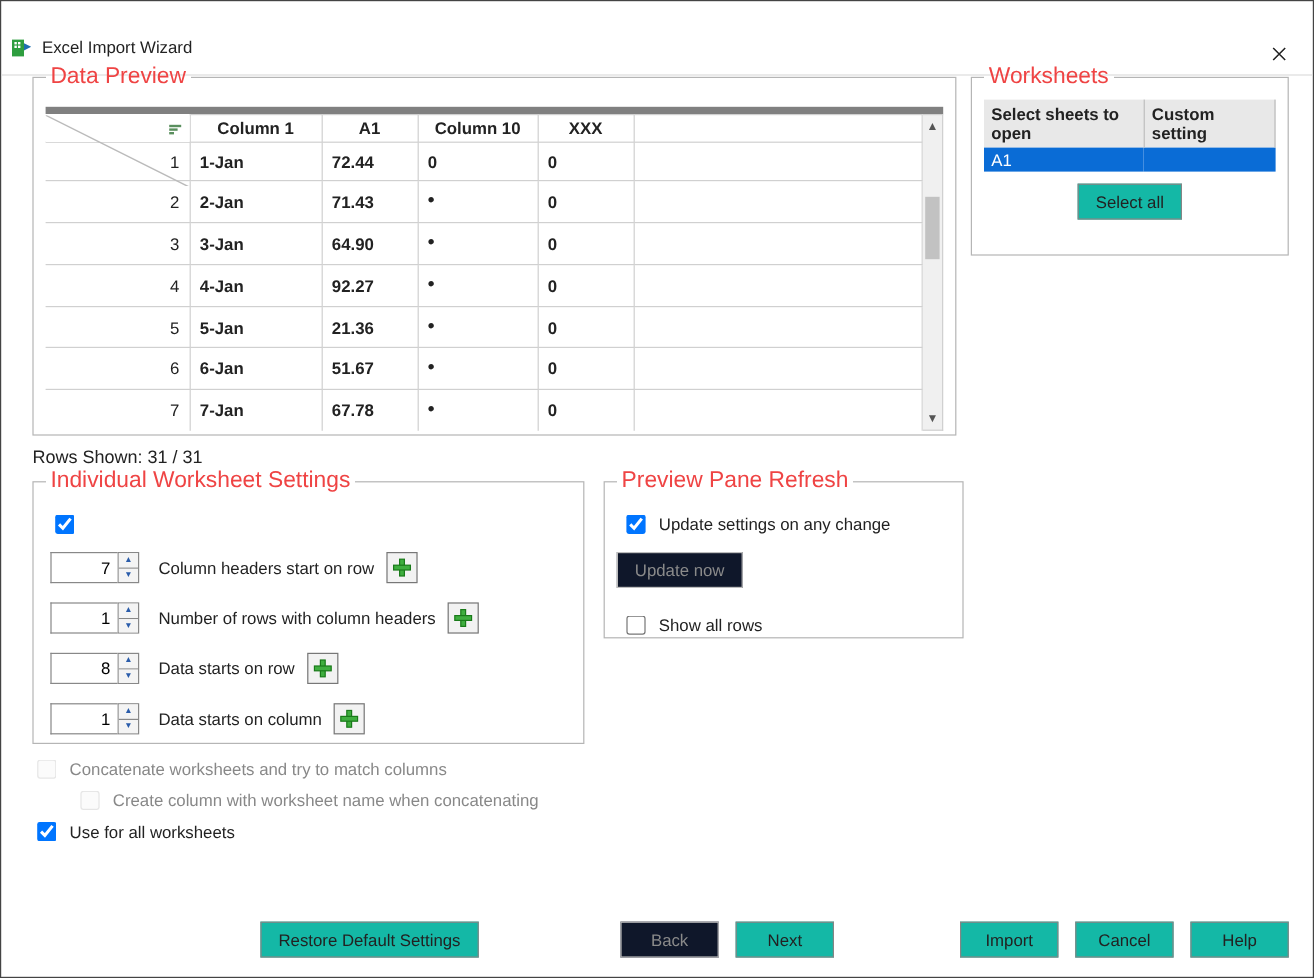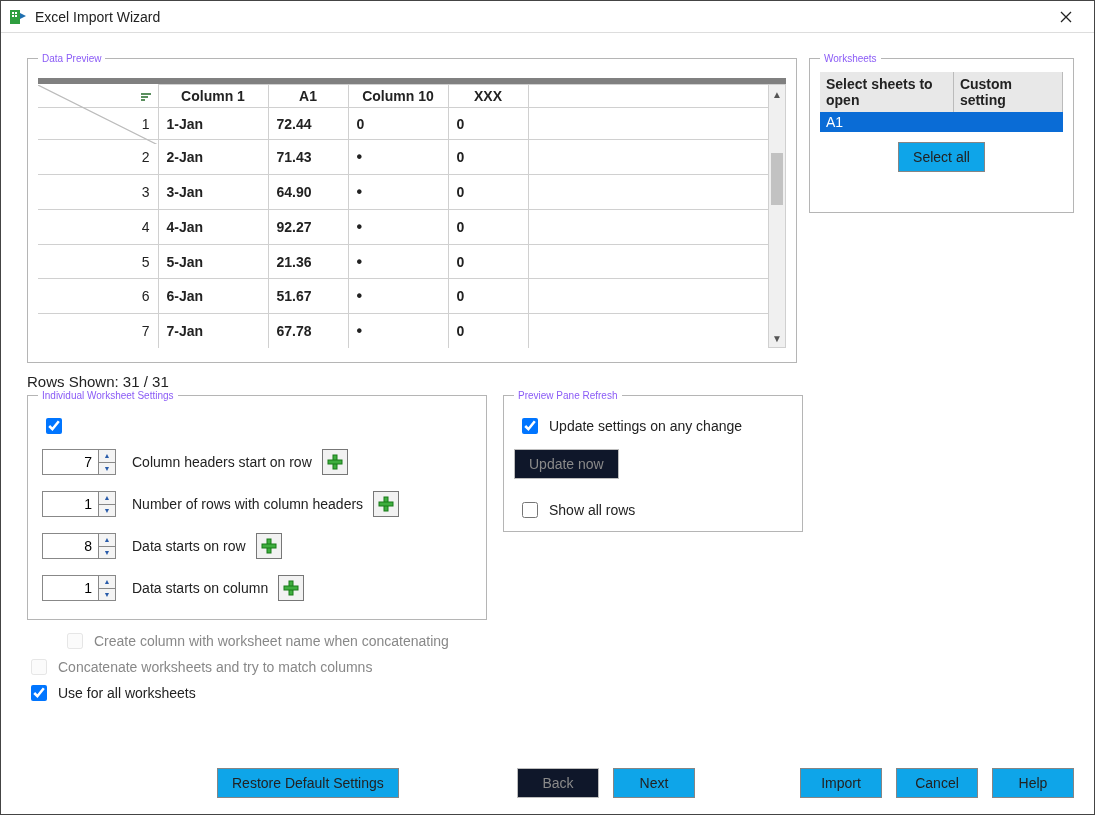--- a/index.html
+++ b/index.html
@@ -12,23 +12,24 @@
     width: 1095px;
     height: 815px;
     overflow: hidden;
     border: 1px solid #444;
     position: relative;
   }
   
   .titlebar {
     height: 32px;
     display: flex;
-    align-items: center;
+    align-items: flex-start;
     padding: 0 8px;
     border-bottom: 1px solid #ddd;
+    margin-top: 30px;
   }
   .titlebar .app-icon {
     width: 18px; height: 18px;
     margin-right: 8px;
   }
   .titlebar .title { flex: 1; }
   .titlebar .close {
     width: 40px; height: 28px;
     display: flex; align-items: center; justify-content: center;
     font-size: 16px;
@@ -44,22 +45,22 @@
     gap: 12px;
     align-items: flex-start;
   }
   fieldset {
     border: 1px solid #b5b5b5;
     padding: 8px 10px 12px 10px;
     margin: 0;
   }
   legend {
     padding: 0 4px;
-    font-size: 10px;
-    color: #8b5cf6;
+    font-size: 19px;
+    color: #ef4444;
   }
 
   .data-preview-fs {
     width: 770px;
     height: 310px;
     position: relative;
   }
   .grid-wrap {
     position: absolute;
     left: 10px; right: 10px;
@@ -207,21 +208,21 @@
   .bottom-checks { margin-top: 10px; }
   .bottom-checks .chk-row { margin: 4px 0; }
   .disabled { color:#888; }
   input[type=checkbox]:disabled { opacity:0.55; }
 
   .btn {
     min-width:82px;
     height:30px;
     padding:0 14px;
     border:1px solid #858585;
-    background:#0ea5e9;
+    background:#14b8a6;
     font-size:14px;
     display:inline-flex;
     align-items:center;
     justify-content:center;
     cursor:pointer;
   }
   .btn.disabled {
     color:#8a8a8a;
     border-color:#bdbdbd;
     background:#0f172a;
@@ -490,27 +491,27 @@
       </div>
       <span class="btn disabled">Update now</span>
       <div class="chk-row" style="margin-top:20px">
         <input type="checkbox" style="">
         <span>Show all rows</span>
       </div>
     </fieldset>
   </div>
 
   <div class="bottom-checks">
+    <div class="chk-row disabled">
+      <input type="checkbox" disabled="" style="">
+      <span>Concatenate worksheets and try to match columns</span>
+    </div>
     <div class="chk-row disabled" style="margin-left:36px">
       <input type="checkbox" disabled="" style="">
       <span>Create column with worksheet name when concatenating</span>
-    </div>
-    <div class="chk-row disabled">
-      <input type="checkbox" disabled="" style="">
-      <span>Concatenate worksheets and try to match columns</span>
     </div>
     <div class="chk-row">
       <input type="checkbox" checked="" style="">
       <span>Use for all worksheets</span>
     </div>
   </div>
 
   <div class="restore-row">
     <span class="btn">Restore Default Settings</span>
   </div>

